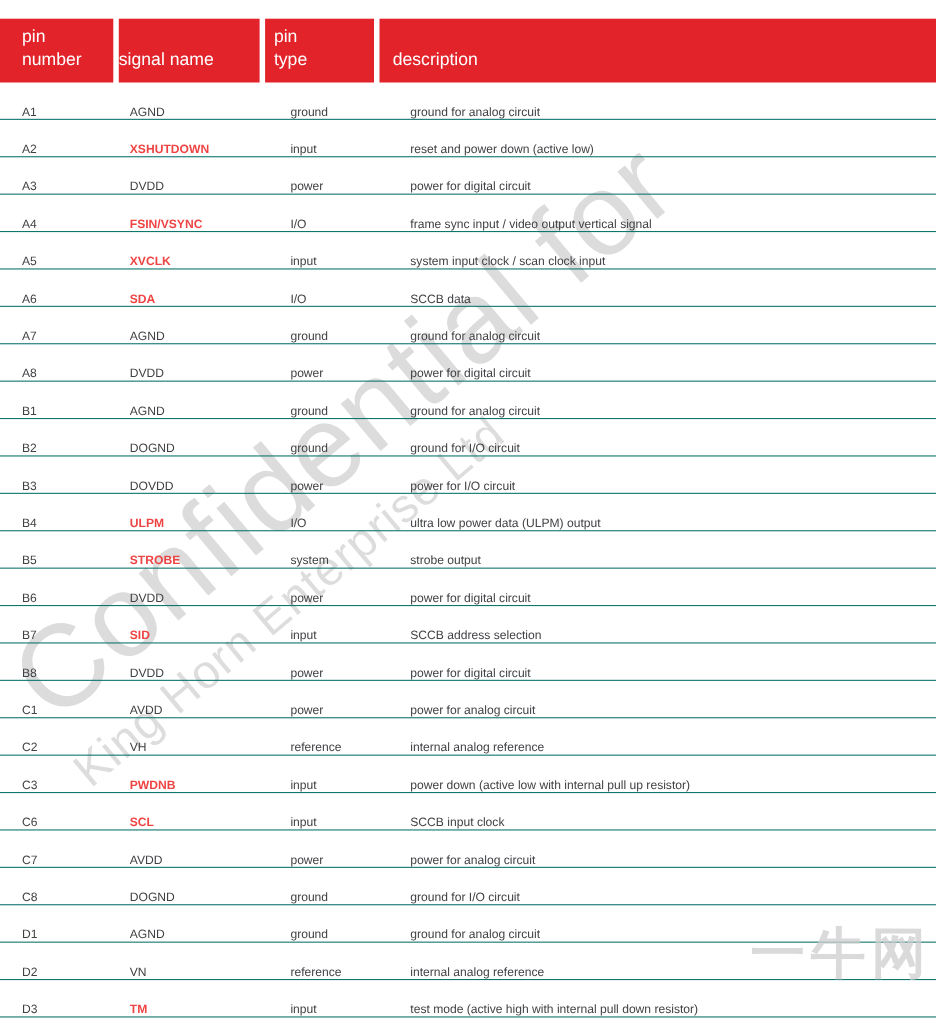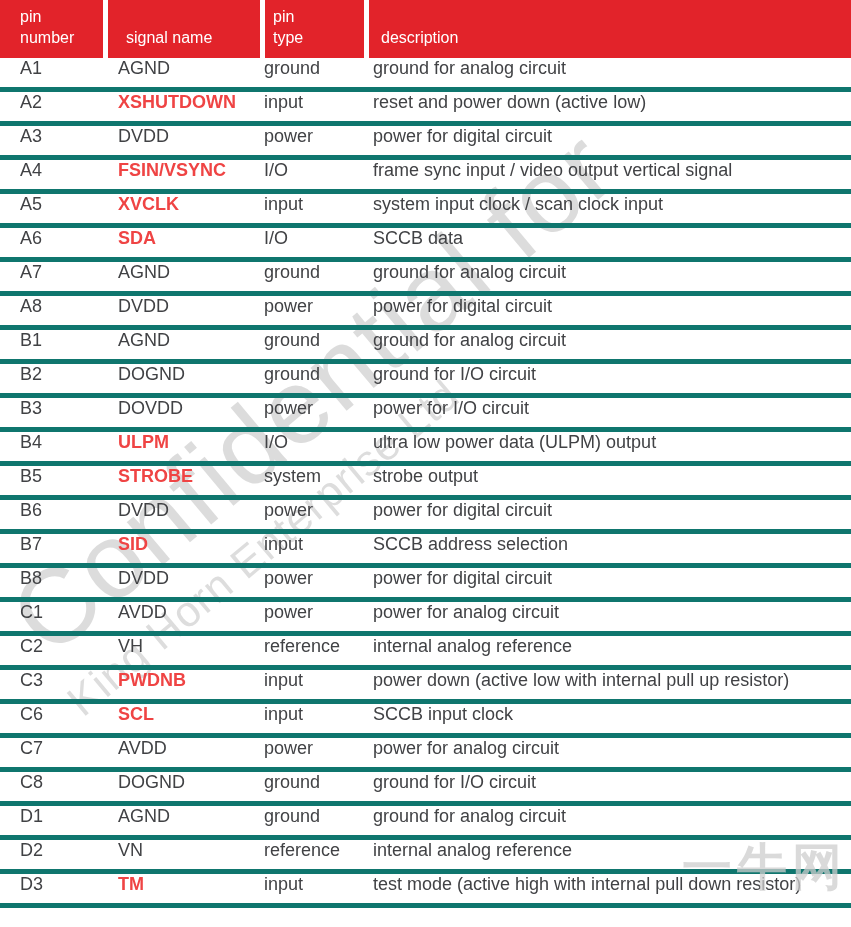--- a/index.html
+++ b/index.html
@@ -36,41 +36,41 @@
   .wm-corner-latin {
     font-size: 24px; font-weight: bold; letter-spacing: 2px;
     color: rgba(210,210,210,0.85); line-height: 1.1; white-space: nowrap;
   }
 
   
   .sheet { position: relative; z-index: 1; }
 
   .thead {
     display: flex; column-gap: 5px;
-    margin-top: 0; height: 58px;
+    margin-top: 17px; height: 58px;
   }
   .th {
     background: #e2232a; color: #ffffff;
     font-size: 16px; line-height: 1.35;
     display: flex; align-items: flex-end;
     padding-bottom: 9px; box-sizing: border-box;
     white-space: pre-line;
   }
   .th.c1 { width: 103px; padding-left: 20px; }
-  .th.c2 { width: 152px; padding-left: 18px; }
+  .th.c2 { width: 128px; padding-left: 0; }
   .th.c3 { width: 99px;  padding-left: 8px;  }
   .th.c4 { flex: 1;      padding-left: 12px; }
 
   .tbody { }
   .tr {
-    display: flex; align-items: flex-start;
+    display: flex; align-items: flex-end;
     height: 34px; box-sizing: border-box;
-    border-bottom: 5px solid #0f766e;
+    border-bottom: 1px solid #0f766e;
     padding-left: 20px;
-    font-size: 18px; color: #414245;
+    font-size: 11px; color: #414245;
     background: transparent;
   }
   .td { white-space: nowrap; overflow: visible; }
   .td.c1 { width: 98px;  }
   .td.c2 { width: 146px; }
   .td.c3 { width: 109px; }
   .td.c4 { flex: 1; }
   .td.c2.red { color: #ef4444; font-weight: bold; }
 </style>
 </head>

